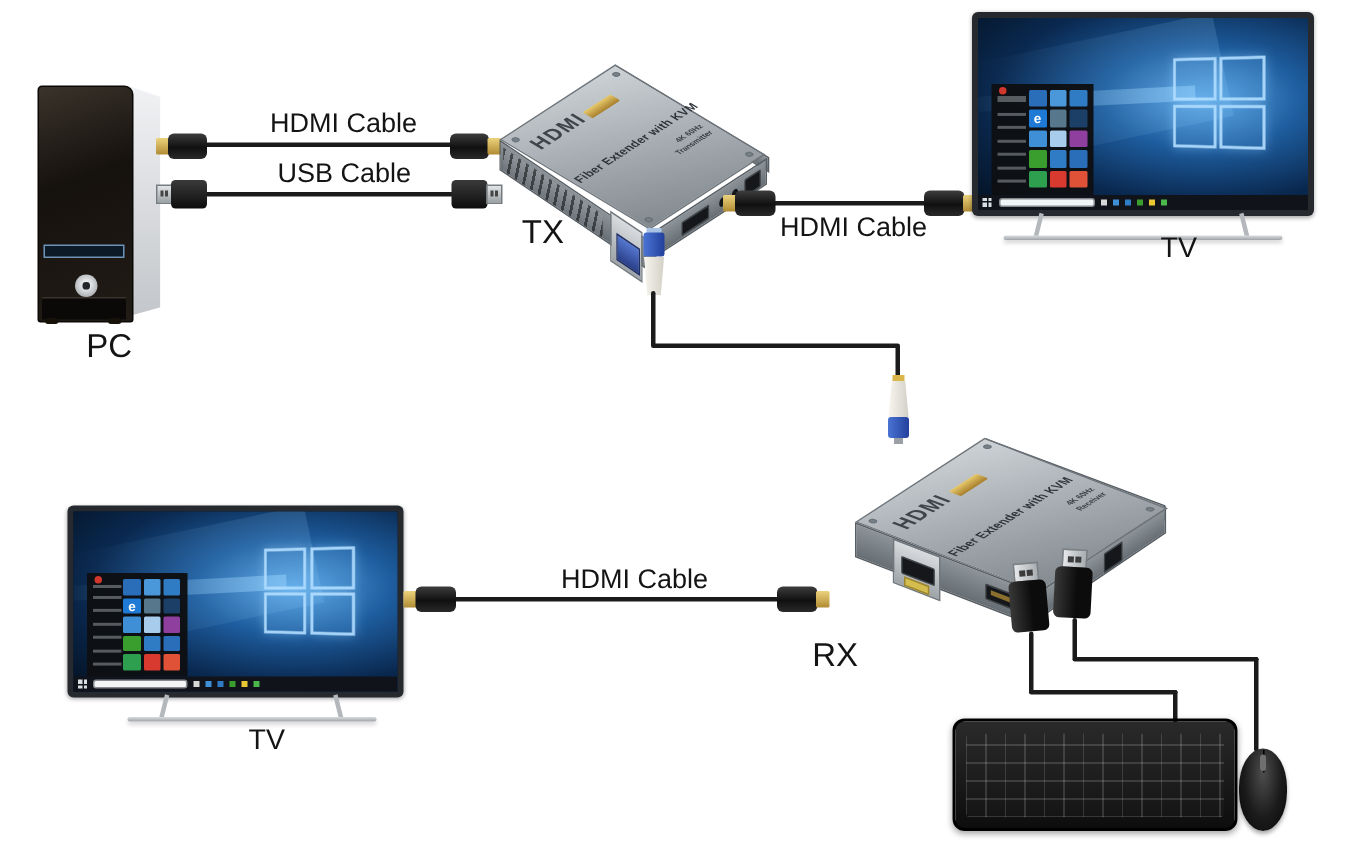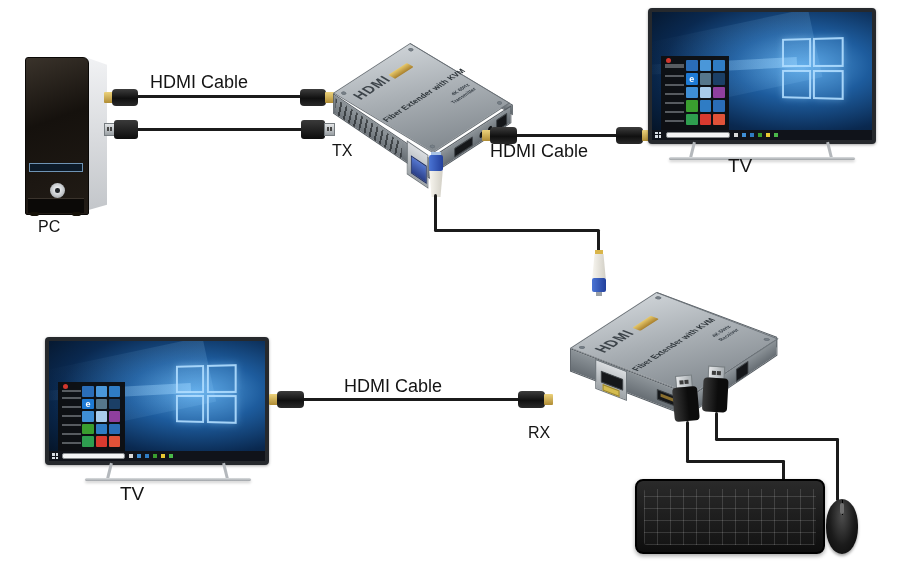--- a/index.html
+++ b/index.html
@@ -1,20 +1,20 @@
 <!DOCTYPE html>
 <html><head>
 <meta charset="utf-8">
 <style>
   html,body{margin:0;padding:0;background:#fff;}
   #canvas{position:relative;width:900px;height:573px;background:#ffffff;overflow:hidden;
           font-family:"Liberation Sans",sans-serif;color:#111;}
   
-  .lbl{position:absolute;font-size:18px;color:#141414;text-align:left;white-space:nowrap;}
-  .lbl.big{font-size:16px;}
+  .lbl{position:absolute;font-size:18px;color:#141414;text-align:right;white-space:nowrap;}
+  .lbl.big{font-size:22px;}
   
   .cable{position:absolute;background:#1b1b1b;border-radius:2px;}
   
   .hdmi-body{position:absolute;background:linear-gradient(180deg,#3d3d3d 0%,#101010 55%,#2a2a2a 100%);border-radius:4px;}
   .hdmi-tip{position:absolute;background:linear-gradient(180deg,#ecd27c,#b08c34);border-radius:1px;}
   
   .usb-body{position:absolute;background:linear-gradient(180deg,#3a3a3a,#0d0d0d);border-radius:3px;}
   .usb-tip{position:absolute;background:linear-gradient(180deg,#e3e5e7,#9aa0a4);border:1px solid #767c80;box-sizing:border-box;}
   .usb-tip::before{content:"";position:absolute;left:20%;top:30%;width:22%;height:30%;background:#444;}
   .usb-tip::after{content:"";position:absolute;right:20%;top:30%;width:22%;height:30%;background:#444;}
@@ -109,20 +109,21 @@
   <div class="hdmi-body" style="left:112px;top:89px;width:26px;height:17px;"></div>
   <div class="hdmi-body" style="left:300px;top:89px;width:26px;height:17px;"></div>
   <div class="hdmi-tip" style="left:325px;top:92px;width:9px;height:11px;"></div>
   <div class="lbl" style="left:150px;top:72px;width:128px;">HDMI Cable</div>
 
   <div class="cable" style="left:136px;top:128px;width:167px;height:3px;"></div>
   <div class="usb-tip" style="left:104px;top:123px;width:11px;height:13px;"></div>
   <div class="usb-body" style="left:114px;top:120px;width:24px;height:19px;"></div>
   <div class="usb-body" style="left:301px;top:120px;width:24px;height:19px;"></div>
   <div class="usb-tip" style="left:324px;top:123px;width:11px;height:13px;"></div>
+  <div class="lbl" style="left:152px;top:105px;width:122px;">USB Cable</div>
 
   <div>
     <div class="dev-face" style="left:410px;top:43px;width:120px;height:9px;transform:rotate(31deg) skewX(31deg);"></div>
 
     <div class="dev-face" style="left:430px;top:158px;width:97px;height:15px;transform:rotate(-33deg) skewX(-33deg);">
       <div class="slot" style="left:28px;top:4px;width:22px;height:8px;"></div>
       <div class="jack" style="left:58px;top:5px;width:5px;height:5px;"></div>
       <div class="jack" style="left:68px;top:5px;width:5px;height:5px;"></div>
       <div class="slot" style="left:78px;top:3px;width:13px;height:10px;"></div>
     </div>

